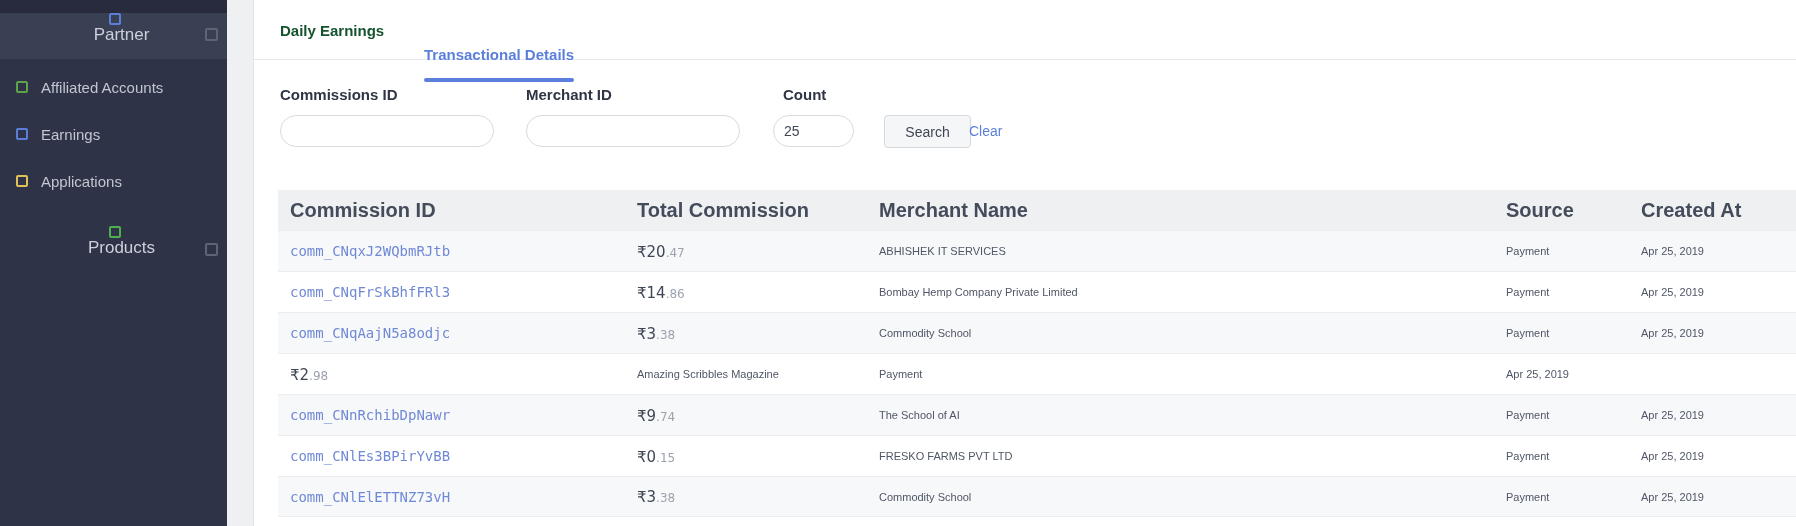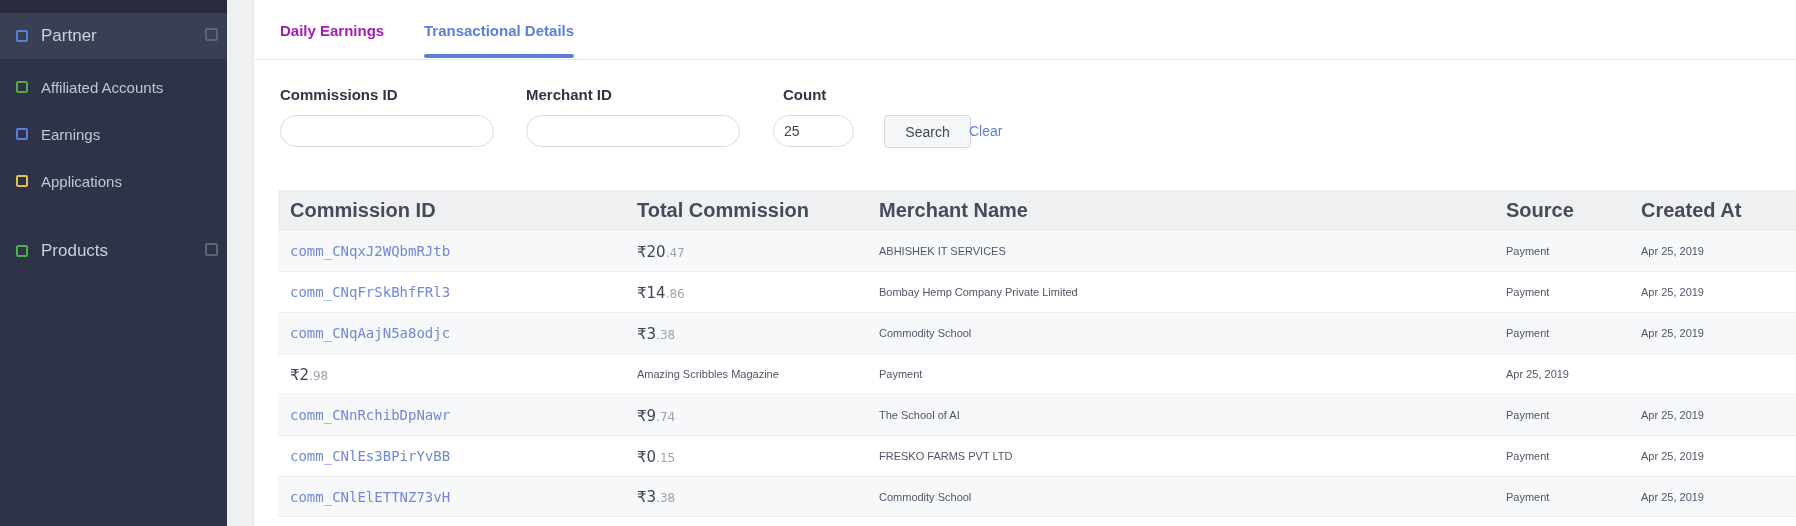--- a/index.html
+++ b/index.html
@@ -15,21 +15,21 @@
   .sidebar {
     position: absolute; left: 0; top: 0; width: 227px; height: 526px;
     background: #2e3347;
   }
   .sidebar-topstrip { position: absolute; top: 0; left: 0; right: 0; height: 13px; background: #272b3d; }
   .side-item {
     position: absolute; left: 0; right: 0;
     display: flex; align-items: center; padding-left: 16px;
     cursor: pointer;
   }
-  .side-item.section { font-size: 17px; color: #ccd0da; }
+  .side-item.section { font-size: 17px; color: #ccd0da; flex-direction: column; }
   .side-item.sub { font-size: 15px; color: #c2c6d0; }
   .side-item.active { background: #3a4054; }
   .item-partner { top: 13px; height: 46px; }
   .item-affiliated { top: 66px; height: 42px; }
   .item-earnings { top: 113px; height: 42px; }
   .item-applications { top: 160px; height: 42px; }
   .item-products { top: 226px; height: 50px; }
   .sq {
     width: 12px; height: 12px; border: 2px solid; border-radius: 2px;
     margin-right: 13px; flex: 0 0 auto;
@@ -48,22 +48,22 @@
     position: absolute; left: 253px; top: 0; right: 0; height: 526px;
     background: #ffffff; border-left: 1px solid #e2e5ea;
   }
 
   
   .tabbar { position: absolute; top: 0; left: 0; right: 0; height: 60px; border-bottom: 1px solid #e3e8ee; }
   .tab {
     position: absolute; top: 0; height: 60px; display: flex; align-items: center;
     font-weight: bold; font-size: 15px; cursor: pointer;
   }
-  .tab-daily { left: 26px; color: #a21caf; }
-  .tab-transactional { left: 170px; color: #5b7fdb; }
+  .tab-daily { left: 26px; color: #14532d; }
+  .tab-transactional { left: 170px; color: #5b7fdb; margin-top: 24px; }
   .tab-transactional::after {
     content: ""; position: absolute; left: 0; right: 0; bottom: 2px; height: 4px;
     background: #5b7fdb; border-radius: 2px;
   }
 
   
   .filter-label {
     position: absolute; top: 86px; font-size: 15px; font-weight: bold; color: #2f3545;
   }
   .lbl-commissions { left: 26px; }

